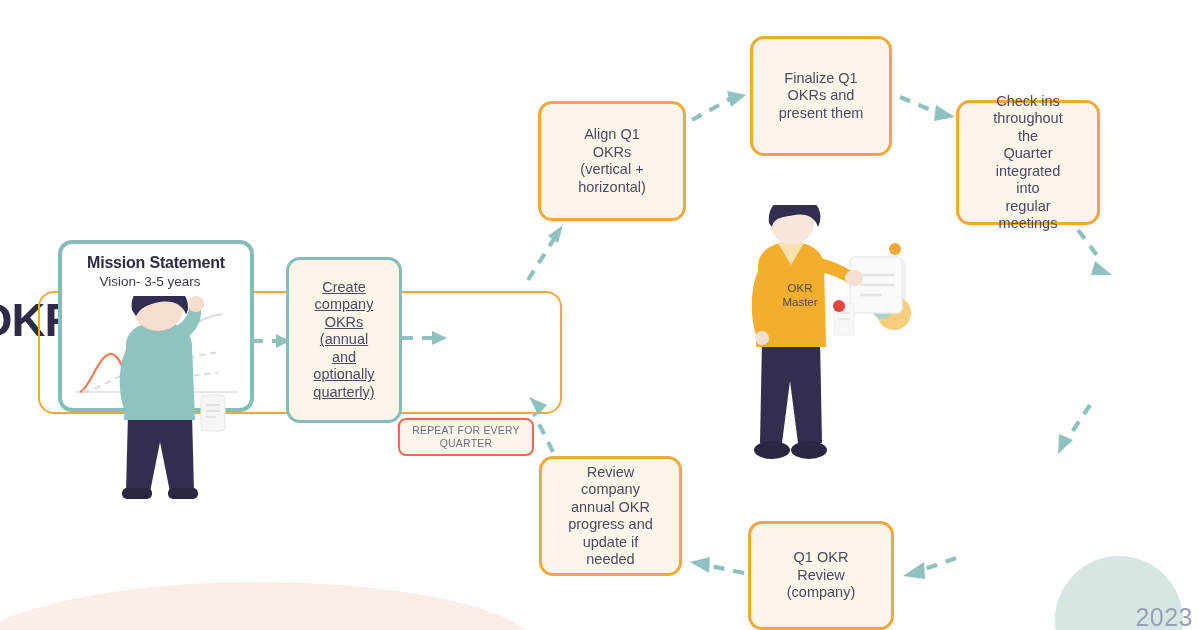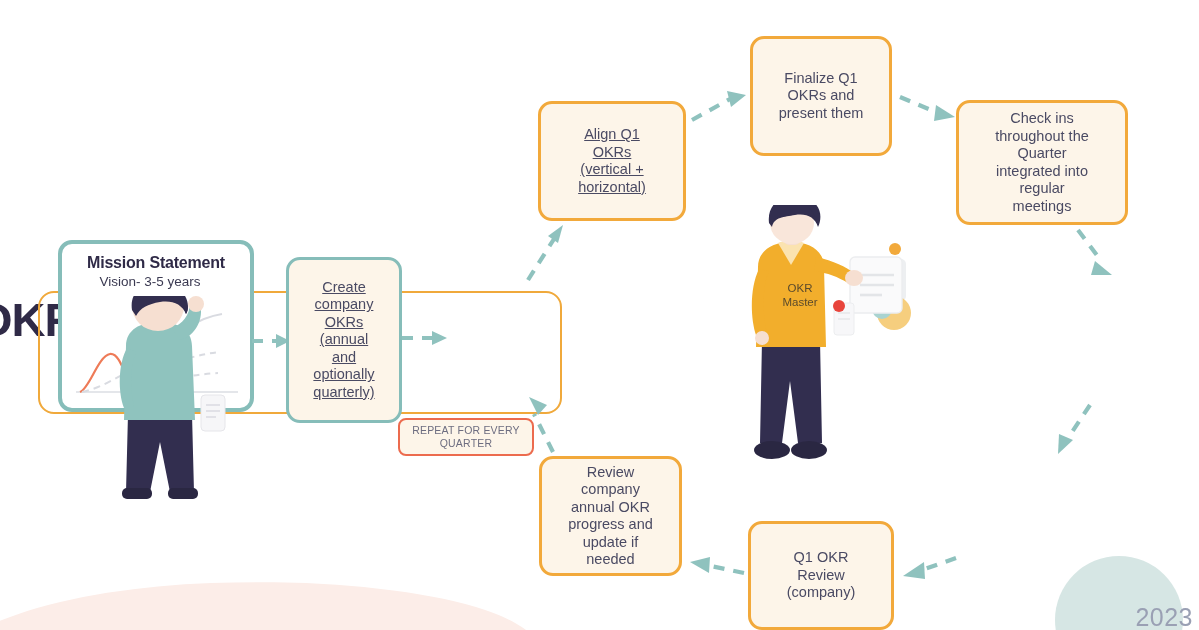--- a/index.html
+++ b/index.html
@@ -280,33 +280,33 @@
     <span>Create
 company
 OKRs
 (annual
 and
 optionally
 quarterly)</span>
   </div>
 
 
-  <div class="node amber" style="left:538px;  top:101px; width:148px; height:120px;text-decoration:underline;">
+  <div class="node amber" style="left:538px;  top:101px; width:148px; height:120px;">
     <span>Align Q1 OKRs
 (vertical +
 horizontal)</span>
   </div>
 
   <div class="node amber" style="left:750px;  top:36px;  width:142px; height:120px;">
     <span>Finalize Q1
 OKRs and
 present them</span>
   </div>
 
-  <div class="node amber" style="left:956px;  top:100px; width:172px; height:125px;">
+  <div class="node amber" style="left:956px;  top:100px; width:144px; height:125px;">
     <span>Check ins
 throughout the
 Quarter
 integrated into
 regular
 meetings</span>
   </div>
 
 
 

